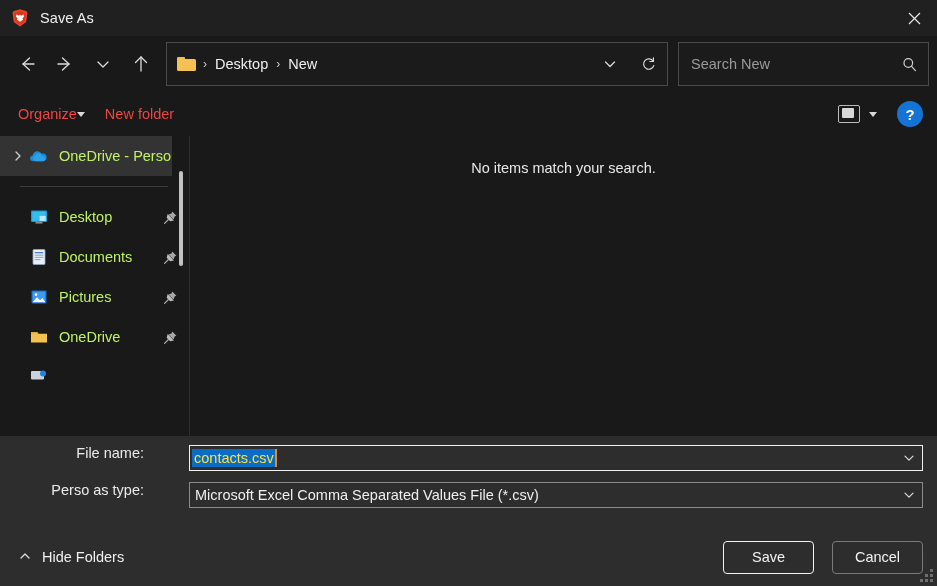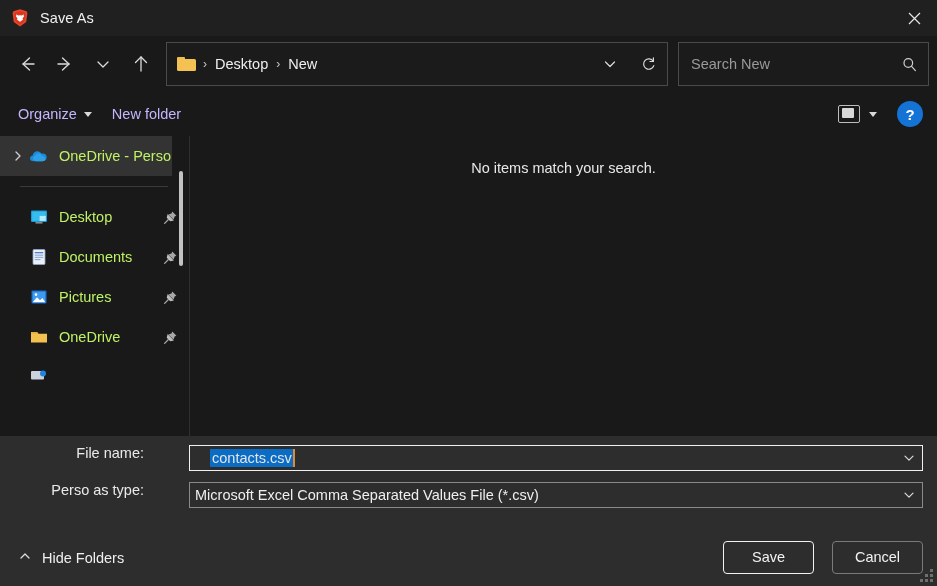--- a/index.html
+++ b/index.html
@@ -108,23 +108,23 @@
 
   
   .cmdbar {
     height: 44px; min-height: 44px;
     background: #191919;
     display: flex; align-items: center;
     padding: 0 10px 0 8px;
     position: relative;
   }
   .cmd-item {
-    display: flex; align-items: center; gap: 7px;
+    display: flex; align-items: center; 
     height: 32px; padding: 0 10px;
-    font-size: 14.5px; color: #c4b5fd; cursor: default;
+    font-size: 14.5px; color: #ef4444; cursor: default;
   }
   .cmd-spacer { flex: 1 1 auto; }
   .caret-dn {
     width: 0; height: 0; border-left: 4.5px solid transparent;
     border-right: 4.5px solid transparent; border-top: 5px solid #d9d9d9;
   }
   .view-btn {
     display: flex; align-items: center; gap: 9px;
     height: 32px; padding: 0 8px; cursor: default;
   }
@@ -209,43 +209,43 @@
     width: 152px; flex: none; text-align: right;
     font-size: 14.5px; color: #eaeaea; padding-right: 8px;
   }
   .field-ctrl {
     flex: 1 1 auto; margin-right: 14px; height: 26px;
     background: #2d2d2d; border: 1px solid #f0f0f0;
     display: flex; align-items: center; position: relative;
   }
   .field-ctrl.plain { border: 1px solid #8a8a8a; }
   .filename-sel {
-    background: #0a6cc4; color: #e5e5e5;
-    font-size: 14.5px; padding: 1px 1px 1px 2px; margin-left: 20px;
+    background: #0a6cc4; color: #fde047;
+    font-size: 14.5px; padding: 1px 1px 1px 2px; margin-left: 2px;
     position: relative;
   }
   .caret-bar {
     position: absolute; right: -2px; top: 0px; bottom: 0px;
     width: 2px; background: #e08a38;
   }
   .type-text {
     font-size: 14.5px; color: #efefef; padding-left: 5px;
     white-space: nowrap; overflow: hidden;
   }
   .combo-arrow {
     width: 26px; flex: none; margin-left: auto;
     display: flex; align-items: center; justify-content: center;
     color: #dcdcdc;
   }
   .actions-row {
     display: flex; align-items: center;
     height: 58px; margin-top: 18px; padding: 0 14px 0 12px;
   }
   .hide-folders {
-    display: flex; align-items: flex-end; gap: 10px;
+    display: flex; align-items: center; gap: 10px;
     font-size: 14.5px; color: #efefef; cursor: default;
     padding: 4px 6px;
   }
   .btn-spacer { flex: 1 1 auto; }
   .dlg-btn {
     width: 91px; height: 33px;
     background: #2d2d2d;
     font-size: 14.5px; color: #f2f2f2;
     display: flex; align-items: center; justify-content: center;
     border-radius: 4px; cursor: default;

